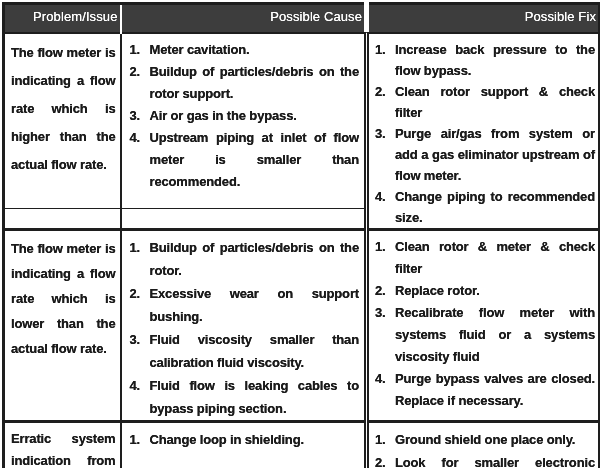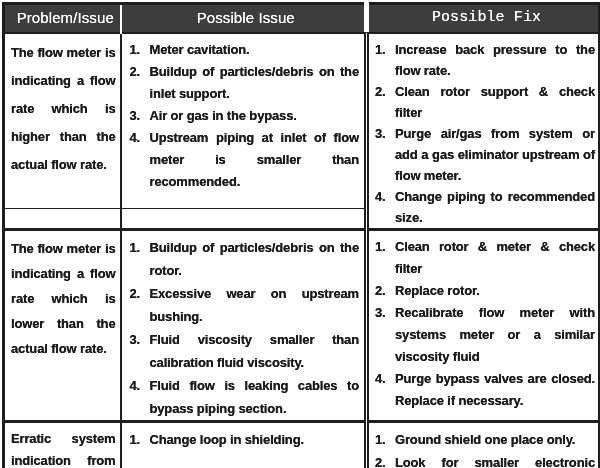--- a/index.html
+++ b/index.html
@@ -15,26 +15,26 @@
   .page{padding:2px;}
   table.tbl{
     border-collapse:collapse;table-layout:fixed;width:596px;
     border:3px solid var(--border,#1e1e1e);
   }
   col.c1{width:117px;} col.c2{width:246px;} col.c3{width:233px;}
   th,td{vertical-align:top;padding:0;}
   
   tr.hdr th{
     background:var(--header-bg,#3d3d3d);color:var(--header-text,#fff);
-    font-size:15px;font-weight:normal;text-align:center;
+    font-size:13px;font-weight:normal;text-align:right;
     padding:4px 2px 4px 8px;height:19px;
     text-shadow:0 0 .3px currentColor;letter-spacing:.1px;
   }
   tr.hdr th.h2{border-left:2px solid #fff;}
-  tr.hdr th.h3{border-left:5px solid #fff;font-family:Liberation Mono, monospace;}
+  tr.hdr th.h3{border-left:5px solid #fff;}
   
   td{font-size:13px;letter-spacing:-.15px;text-shadow:0 0 .3px currentColor;font-weight:bold;}
   td.c1{padding:5px 4px 0 6px;}
   td.c2{border-left:2px solid var(--border);padding:5px 4px 0 8px;}
   td.c3{border-left:5px double var(--border);padding:5px 2px 0 6px;}
   tr.r1 td{border-top:2px solid var(--border);}
   tr.sp td{border-top:1px solid var(--border);}
   tr.r2 td,tr.r3 td{border-top:3px solid var(--border);}
   tr.r1{height:149px;} tr.sp{height:19px;} tr.r2{height:137px;} tr.r3{height:110px;}
   .para{text-align:justify;}
@@ -58,51 +58,51 @@
 <div class="page">
   <table class="tbl">
     <colgroup>
         <col class="c1">
         <col class="c2">
         <col class="c3">
       </colgroup>
     <thead>
       <tr class="hdr">
         <th class="h1">Problem/Issue</th>
-        <th class="h2">Possible Issue</th>
+        <th class="h2">Possible Cause</th>
         <th class="h3">Possible Fix</th>
       </tr>
     </thead>
     <tbody>
       <tr class="r1">
         <td class="c1">
           <div class="para">The flow meter is indicating a flow rate which is higher than the actual flow rate.</div>
         </td>
         <td class="c2">
           <div class="item">
               <span class="num">1.</span>
               <span class="txt">Meter cavitation.</span>
             </div>
           <div class="item">
               <span class="num">2.</span>
-              <span class="txt">Buildup of particles/debris on the inlet support.</span>
+              <span class="txt">Buildup of particles/debris on the rotor support.</span>
             </div>
           <div class="item">
               <span class="num">3.</span>
               <span class="txt">Air or gas in the bypass.</span>
             </div>
           <div class="item">
               <span class="num">4.</span>
               <span class="txt">Upstream piping at inlet of flow meter is smaller than recommended.</span>
             </div>
         </td>
         <td class="c3 span1" rowspan="2">
           <div class="item">
               <span class="num">1.</span>
-              <span class="txt">Increase back pressure to the flow rate.</span>
+              <span class="txt">Increase back pressure to the flow bypass.</span>
             </div>
           <div class="item">
               <span class="num">2.</span>
               <span class="txt">Clean rotor support &amp; check filter</span>
             </div>
           <div class="item">
               <span class="num">3.</span>
               <span class="txt">Purge air/gas from system or add a gas eliminator upstream of flow meter.</span>
             </div>
           <div class="item">
@@ -119,21 +119,21 @@
         <td class="c1">
           <div class="para">The flow meter is indicating a flow rate which is lower than the actual flow rate.</div>
         </td>
         <td class="c2">
           <div class="item">
               <span class="num">1.</span>
               <span class="txt">Buildup of particles/debris on the rotor.</span>
             </div>
           <div class="item">
               <span class="num">2.</span>
-              <span class="txt">Excessive wear on upstream bushing.</span>
+              <span class="txt">Excessive wear on support bushing.</span>
             </div>
           <div class="item">
               <span class="num">3.</span>
               <span class="txt">Fluid viscosity smaller than calibration fluid viscosity.</span>
             </div>
           <div class="item">
               <span class="num">4.</span>
               <span class="txt">Fluid flow is leaking cables to bypass piping section.</span>
             </div>
         </td>
@@ -141,21 +141,21 @@
           <div class="item">
               <span class="num">1.</span>
               <span class="txt">Clean rotor &amp; meter &amp; check filter</span>
             </div>
           <div class="item">
               <span class="num">2.</span>
               <span class="txt">Replace rotor.</span>
             </div>
           <div class="item">
               <span class="num">3.</span>
-              <span class="txt">Recalibrate flow meter with systems meter or a similar viscosity fluid</span>
+              <span class="txt">Recalibrate flow meter with systems fluid or a systems viscosity fluid</span>
             </div>
           <div class="item">
               <span class="num">4.</span>
               <span class="txt">Purge bypass valves are closed. Replace if necessary.</span>
             </div>
         </td>
       </tr>
       <tr class="r3">
         <td class="c1">
           <div class="para">Erratic system indication from remote monitor. Flow meter itself seems to work fine.</div>

